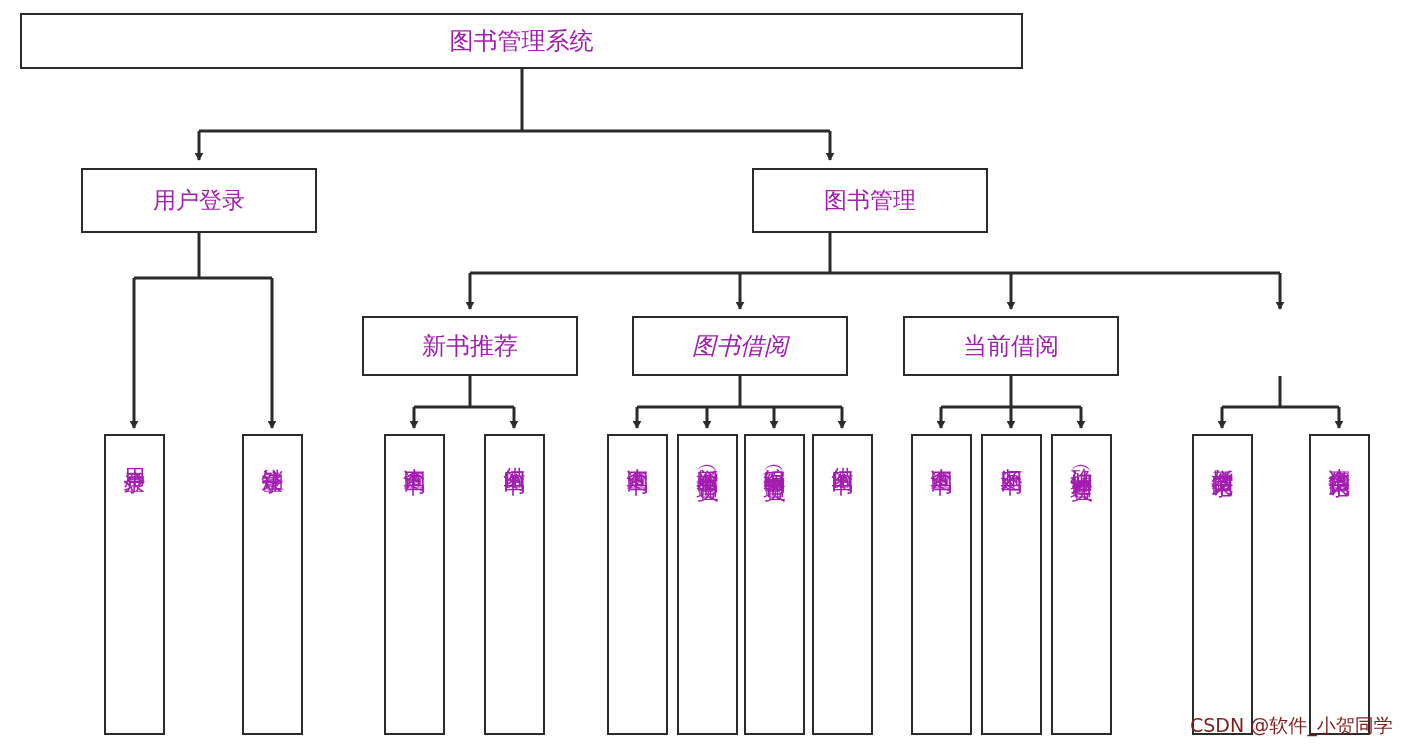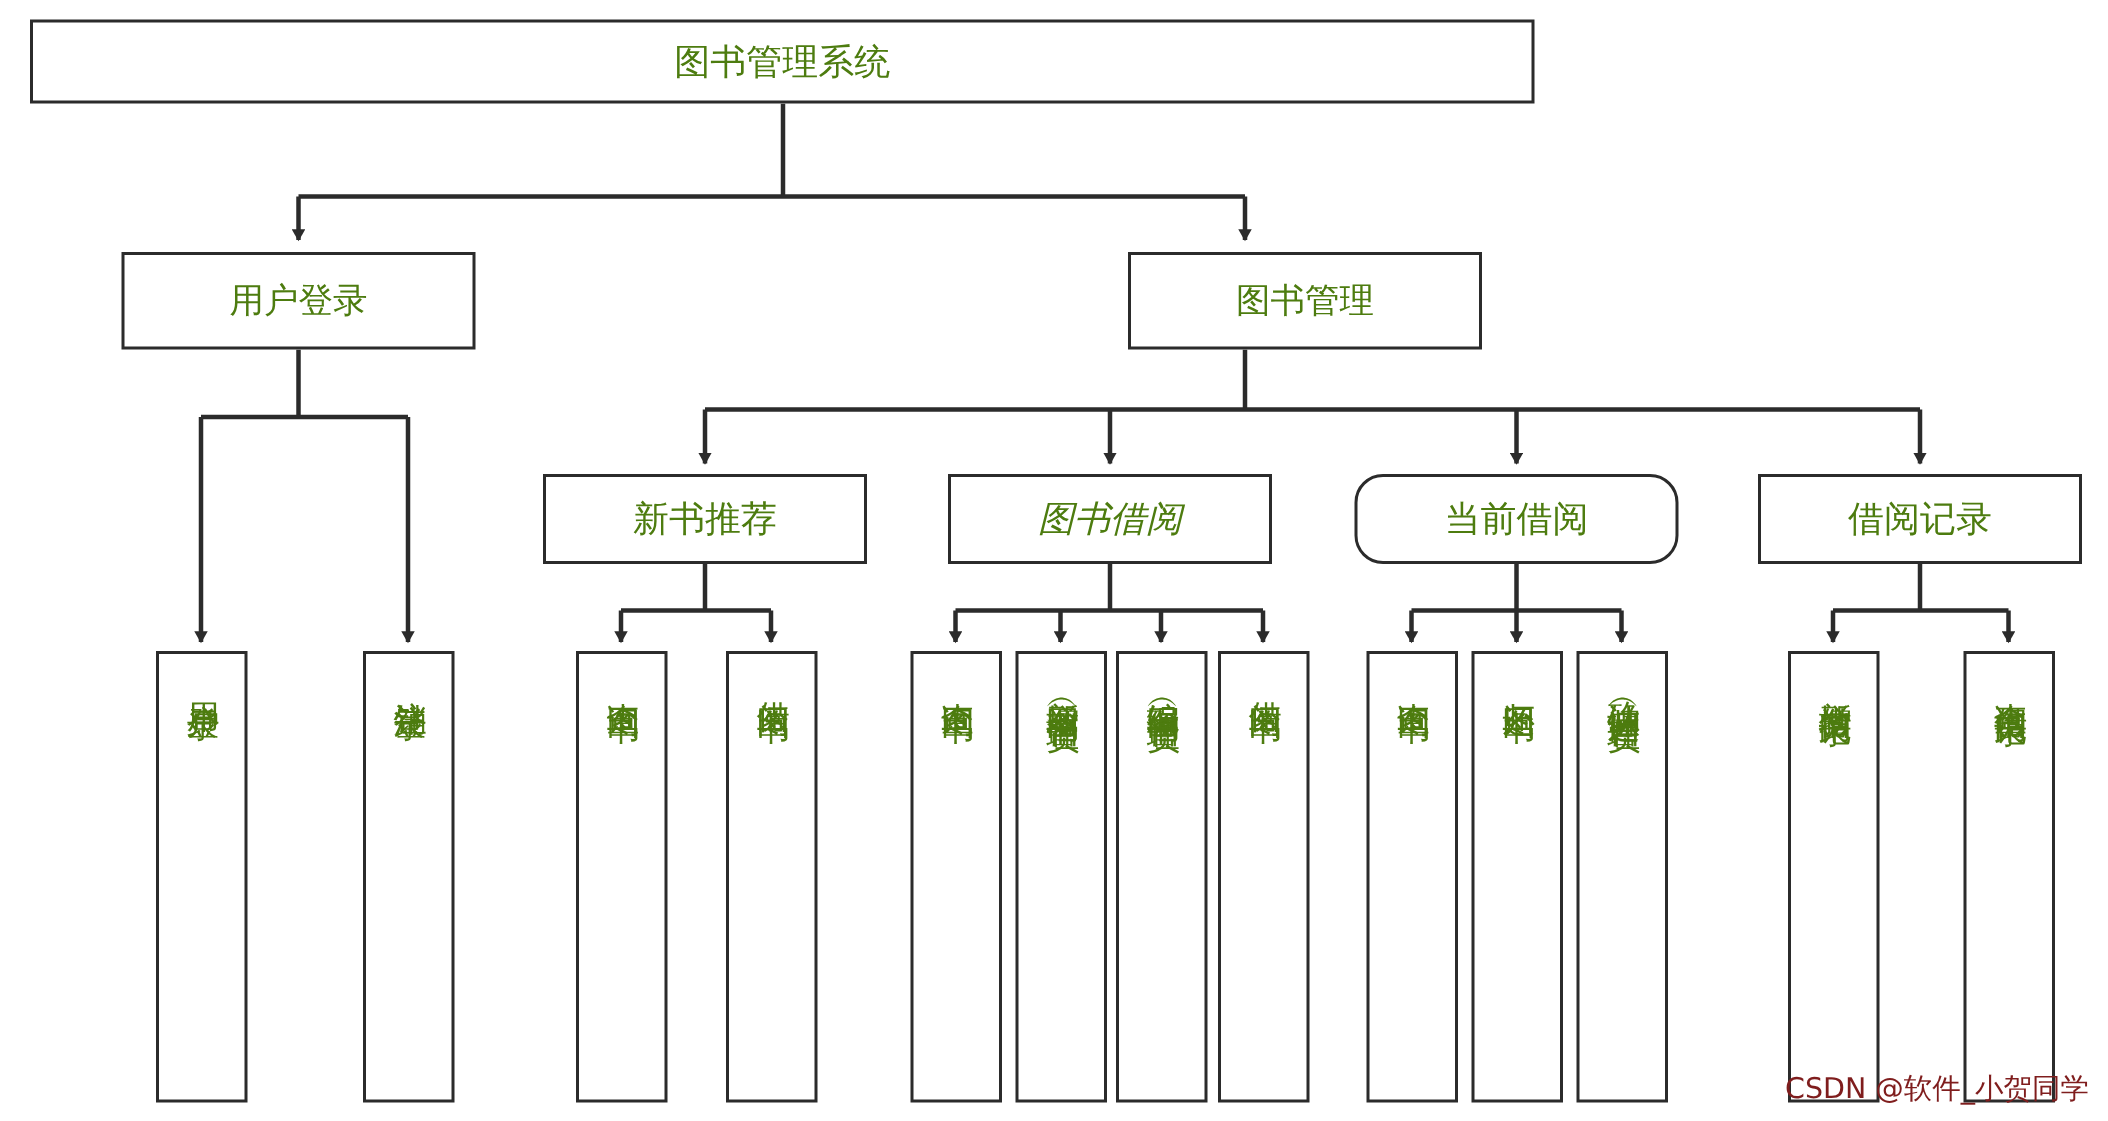--- a/index.html
+++ b/index.html
@@ -18,21 +18,21 @@
     overflow: hidden;
   }
   .node {
     position: absolute;
     box-sizing: border-box;
     background: #ffffff;
     border: 2px solid #2b2b2b;
     display: flex;
     align-items: center;
     justify-content: center;
-    color: #4d7c0f;
+    color: #a21caf;
   }
   .node.level0 { font-size: 24px; }
   .node.level1 { font-size: 23px; }
   .node.level2 { font-size: 24px; }
   .node.leaf {
     font-size: 22px;
     align-items: flex-start;
     padding-top: 14px;
   }
   .vtext {
@@ -127,25 +127,22 @@
   <div class="node level1" style="left:712px; top:168px; width:236px; height:65px;margin-left:40px;">
     <span class="htext">图书管理</span>
   </div>
 
   <div class="node level2" style="left:362px; top:316px; width:216px; height:60px;">
     <span class="htext">新书推荐</span>
   </div>
   <div class="node level2" style="left:632px; top:316px; width:216px; height:60px;font-style:italic;">
     <span class="htext">图书借阅</span>
   </div>
-  <div class="node level2" style="left:903px; top:316px; width:216px; height:60px;border-radius:19px;">
+  <div class="node level2" style="left:903px; top:316px; width:216px; height:60px;">
     <span class="htext">当前借阅</span>
-  </div>
-  <div class="node level2" style="left:1172px; top:316px; width:216px; height:60px;">
-    <span class="htext">借阅记录</span>
   </div>
 
   <div class="node leaf" style="left:104px; top:434px; width:61px; height:301px;">
     <span class="vtext">用户登录</span>
   </div>
   <div class="node leaf" style="left:242px; top:434px; width:61px; height:301px;">
     <span class="vtext">注销登录</span>
   </div>
 
   <div class="node leaf" style="left:384px; top:434px; width:61px; height:301px;">

